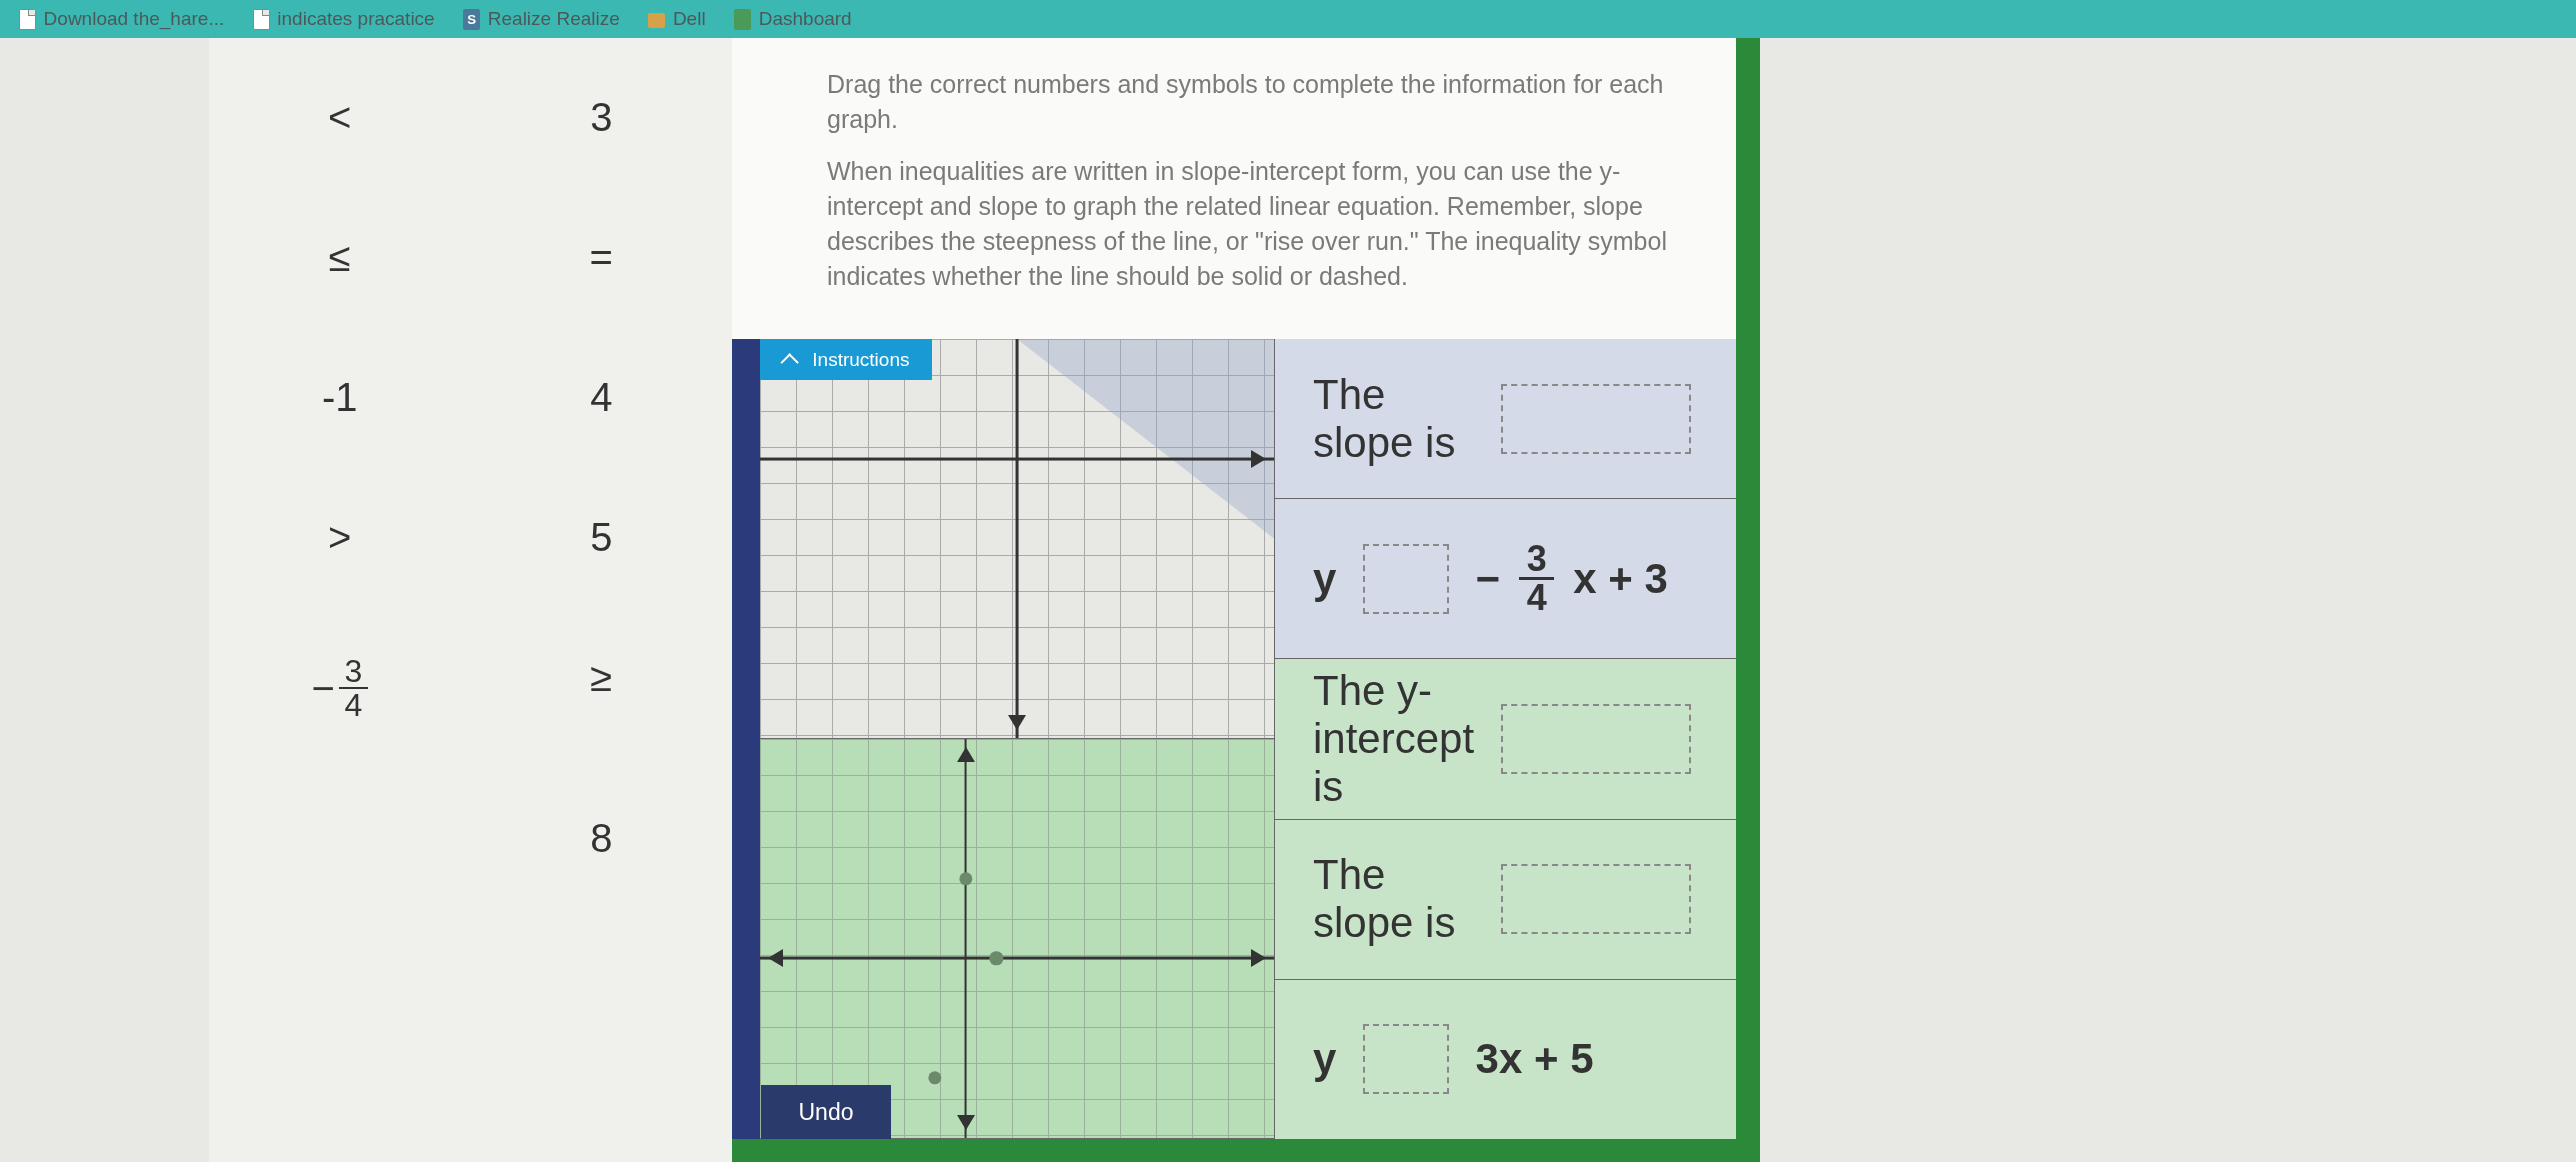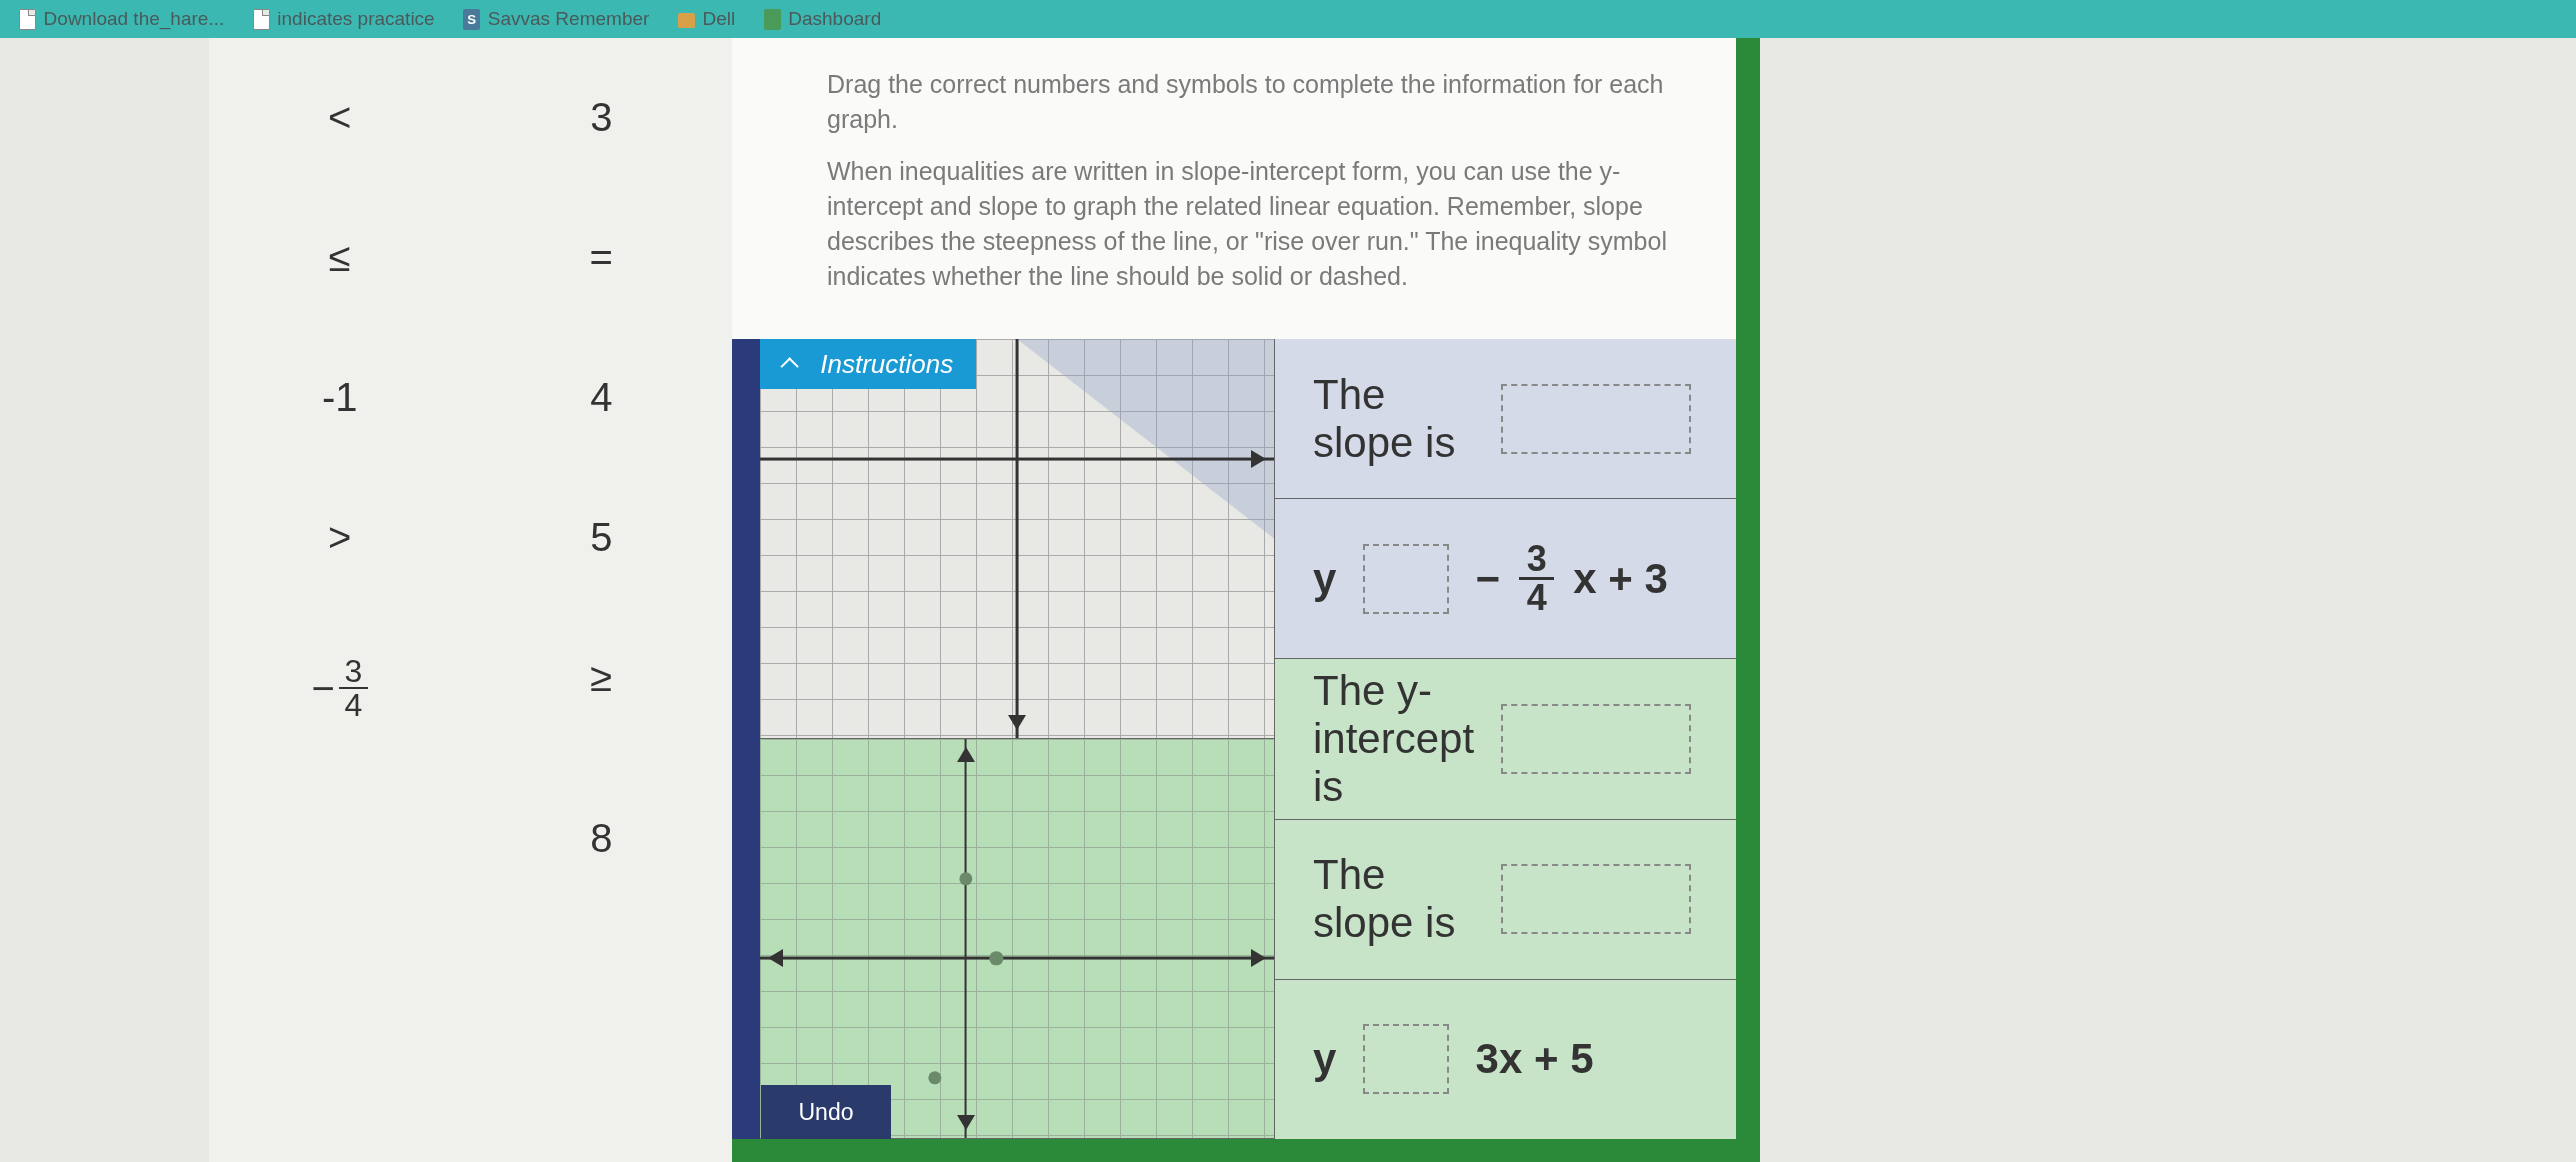--- a/index.html
+++ b/index.html
@@ -69,26 +69,25 @@
 
 .content-area { flex: 1; display: flex; border-left: 28.5px solid #2a3a7a; position: relative; }
 
 .inst-tab {
   position: absolute;
   left: 0;
   top: 0;
   background: #1a9ad4;
   color: #fff;
   padding: 9.5px 23px;
-  font-size: 26px;
+  font-size: 19px;
   display: flex;
   align-items: center;
-  gap: 24px;
+  gap: 16px;
   z-index: 5;
-  font-style: italic;
 }
 .chevron-up { display: inline-block; width: 13.3px; height: 13.3px; border-left: 2.9px solid #fff; border-top: 2.9px solid #fff; transform: rotate(45deg); margin-top: 5.7px; }
 
 .graphs-col { width: 514px; display: flex; flex-direction: column; }
 .graph-box { flex: 1; position: relative; border-bottom: 1.9px solid #666; }
 .graph-box:first-child { background: #e8e8e4; }
 .graph-box:last-child { background: #d4e8d4; }
 .grid {
   position: absolute; inset: 0;
   background-image:
@@ -156,21 +155,21 @@
   <div class="bookmark">
     <span class="bm-icon doc-icon"></span>
     <span>Download the_hare...</span>
   </div>
   <div class="bookmark">
     <span class="bm-icon doc-icon"></span>
     <span>indicates pracatice</span>
   </div>
   <div class="bookmark">
     <span class="bm-icon s-icon">S</span>
-    <span>Savvas Remember</span>
+    <span>Realize Realize</span>
   </div>
   <div class="bookmark">
     <span class="bm-icon folder-icon"></span>
     <span>Dell</span>
   </div>
   <div class="bookmark">
     <span class="bm-icon dash-icon"></span>
     <span>Dashboard</span>
   </div>
 </div>

